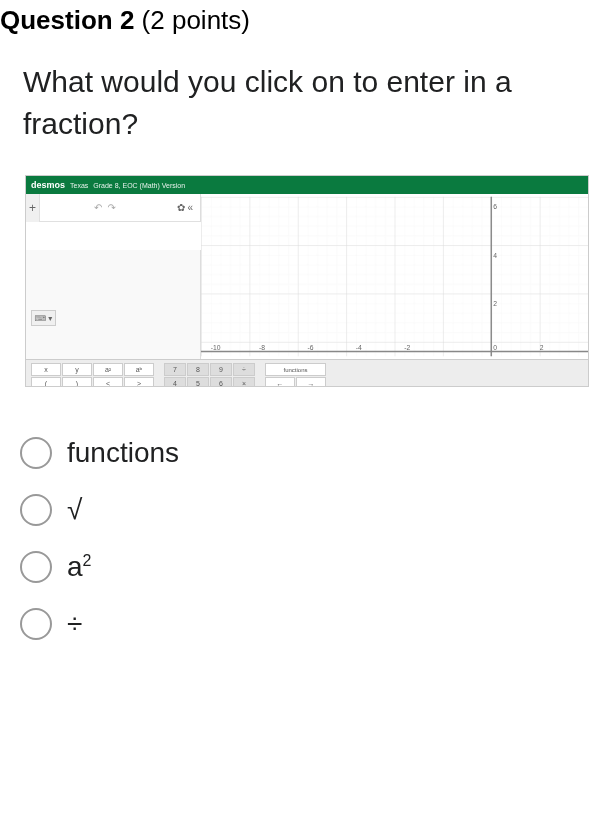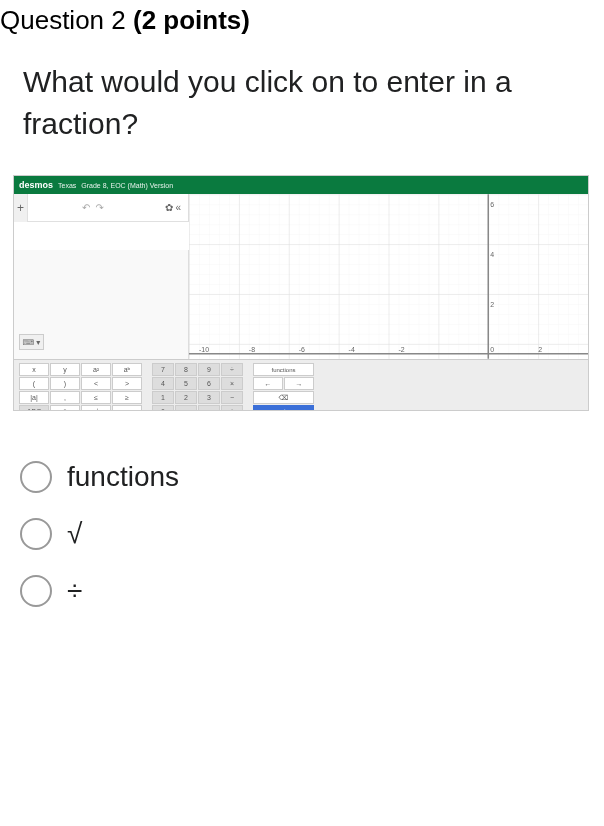--- a/index.html
+++ b/index.html
@@ -12,38 +12,38 @@
       background: #fff;
       width: 604px;
       padding: 0;
     }
     .question-header {
       font-size: 26px;
       padding: 5px 0 15px 0;
       color: #000;
     }
     .question-number {
+      font-weight: 700;
+    }
+    .question-points {
       font-weight: 400;
-    }
-    .question-points {
-      font-weight: 700;
     }
     .question-text {
       font-size: 30px;
       line-height: 1.4;
       padding: 10px 15px 30px 15px;
       color: #202122;
       margin-left: 8px;
     }
     .desmos-container {
-      margin: 0 15px 40px 13px;
+      margin: 0 15px 40px 25px;
       border: 1px solid #ccc;
       background: #fff;
       position: relative;
-      height: 236px;
+      height: 212px;
       overflow: hidden;
     }
     .desmos-header {
       background: #0a7a3f;
       height: 18px;
       display: flex;
       align-items: center;
       padding: 0 5px;
       font-size: 8px;
       color: #fff;
@@ -337,15 +337,19 @@
   <div class="option">
     <div class="radio"></div>
     <span class="option-label">functions</span>
   </div>
   <div class="option">
     <div class="radio"></div>
     <span class="option-label">√</span>
   </div>
   <div class="option">
     <div class="radio"></div>
+    <span class="option-label"><span>a</span><sup>2</sup></span>
+  </div>
+  <div class="option">
+    <div class="radio"></div>
     <span class="option-label">÷</span>
   </div>
 </div>
 
 </body></html>

